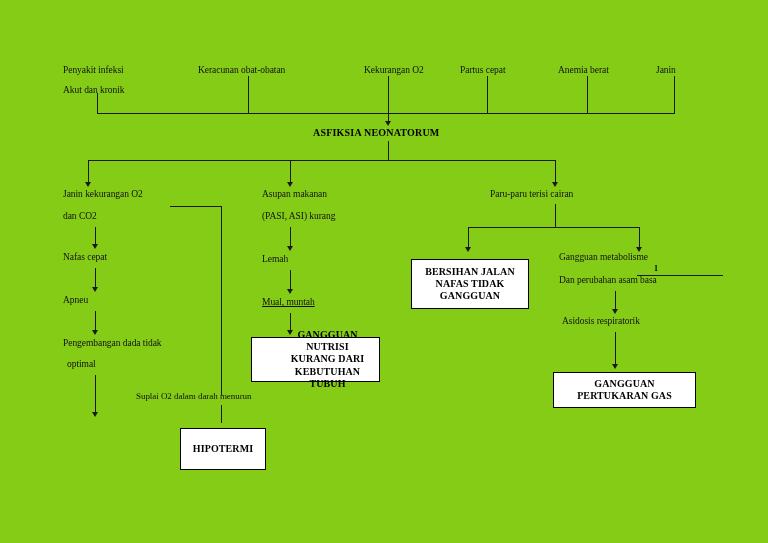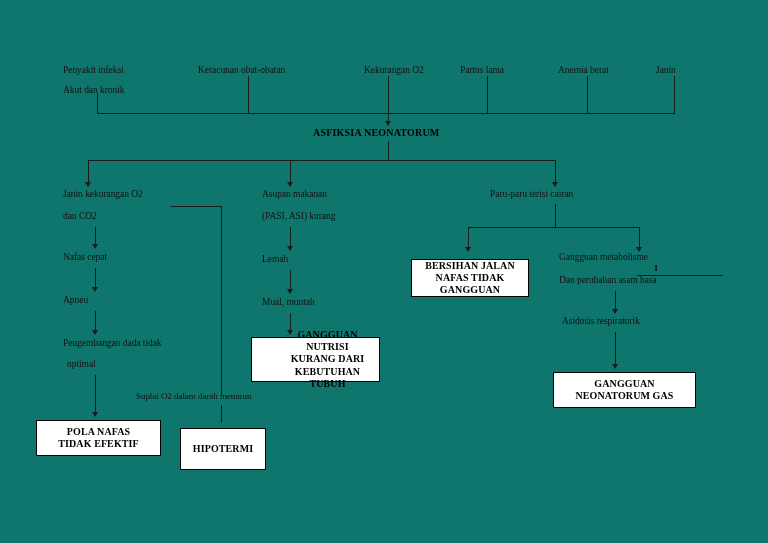--- a/index.html
+++ b/index.html
@@ -8,21 +8,21 @@
     background: #ffffff;
   }
   body {
     font-family: "Liberation Serif", "DejaVu Serif", serif;
     color: #000000;
   }
   #canvas {
     position: relative;
     width: 768px;
     height: 543px;
-    background: #0f766e;
+    background: #84cc16;
     overflow: hidden;
   }
   .node {
     position: absolute;
     font-size: 9.5px;
     line-height: 1.05;
     white-space: nowrap;
     color: #111;
     letter-spacing: -0.05px;
   }
@@ -76,21 +76,21 @@
 </head>
 <body>
 
 <div id="canvas">
 
   <div class="node" style="left:63px; top:66px;">Penyakit infeksi</div>
   <div class="node" style="left:63px; top:86px;">Akut dan kronik</div>
 
   <div class="node" style="left:198px; top:66px;text-align:center;">Keracunan obat-obatan</div>
   <div class="node" style="left:364px; top:66px;">Kekurangan O2</div>
-  <div class="node" style="left:460px; top:66px;">Partus lama</div>
+  <div class="node" style="left:460px; top:66px;">Partus cepat</div>
   <div class="node" style="left:558px; top:66px;">Anemia berat</div>
   <div class="node" style="left:656px; top:66px;">Janin</div>
 
   <div class="ln v" style="left:97px;  top:93px;  height:21px;"></div>
   <div class="ln v" style="left:248px; top:76px;  height:38px;"></div>
   <div class="ln v" style="left:388px; top:76px;  height:38px;"></div>
   <div class="ln v" style="left:487px; top:76px;  height:38px;"></div>
   <div class="ln v" style="left:587px; top:76px;  height:38px;"></div>
   <div class="ln v" style="left:674px; top:76px;  height:38px;"></div>
 
@@ -129,26 +129,20 @@
 
   <div class="ln v" style="left:95px; top:311px; height:22px;"></div>
   <div class="arrow-down" style="left:92px; top:330px;"></div>
 
   <div class="node" style="left:63px; top:339px;">Pengembangan dada tidak</div>
   <div class="node" style="left:67px; top:360px;">optimal</div>
 
   <div class="ln v" style="left:95px; top:375px; height:40px;"></div>
   <div class="arrow-down" style="left:92px; top:412px;"></div>
 
-  <div class="dx-box" style="left:36px; top:420px; width:125px; height:36px;">
-    <span>
-      <span>POLA NAFAS</span><br>
-      <span>TIDAK EFEKTIF</span>
-    </span>
-  </div>
 
   <div class="ln h" style="left:170px; top:206px; width:52px;"></div>
   <div class="ln v" style="left:221px; top:206px; height:189px;"></div>
 
   <div class="node small" style="left:136px; top:392px;">Suplai O2 dalam darah menurun</div>
 
   <div class="ln v" style="left:221px; top:405px; height:18px;"></div>
 
   <div class="dx-box" style="left:180px; top:428px; width:86px; height:42px;">
     <span>HIPOTERMI</span>
@@ -158,21 +152,21 @@
   <div class="node" style="left:262px; top:212px;">(PASI, ASI) kurang</div>
 
   <div class="ln v" style="left:290px; top:227px; height:22px;"></div>
   <div class="arrow-down" style="left:287px; top:246px;"></div>
 
   <div class="node" style="left:262px; top:255px;">Lemah</div>
 
   <div class="ln v" style="left:290px; top:270px; height:22px;"></div>
   <div class="arrow-down" style="left:287px; top:289px;"></div>
 
-  <div class="node" style="left:262px; top:298px;">Mual, muntah</div>
+  <div class="node" style="left:262px; top:298px;text-decoration:underline;">Mual, muntah</div>
 
   <div class="ln v" style="left:290px; top:313px; height:20px;"></div>
   <div class="arrow-down" style="left:287px; top:330px;"></div>
 
   <div class="dx-box" style="left:251px; top:337px; width:129px; height:45px;padding-left:24px;">
     <span>
       <span>GANGGUAN NUTRISI</span><br>
       <span>KURANG DARI</span><br>
       <span>KEBUTUHAN TUBUH</span>
     </span>
@@ -180,21 +174,21 @@
 
   <div class="node" style="left:490px; top:190px;">Paru-paru terisi cairan</div>
 
   <div class="ln v" style="left:555px; top:204px; height:24px;"></div>
 
   <div class="ln h" style="left:468px; top:227px; width:172px;"></div>
 
   <div class="ln v" style="left:468px; top:227px; height:22px;"></div>
   <div class="arrow-down" style="left:465px; top:247px;"></div>
 
-  <div class="dx-box" style="left:411px; top:259px; width:118px; height:38px;">
+  <div class="dx-box" style="left:411px; top:259px; width:118px; height:50px;">
     <span>
       <span>BERSIHAN JALAN</span><br>
       <span>NAFAS TIDAK</span><br>
       <span>GANGGUAN</span>
     </span>
   </div>
 
   <div class="ln v" style="left:639px; top:227px; height:22px;"></div>
   <div class="arrow-down" style="left:636px; top:247px;"></div>
 
@@ -209,17 +203,17 @@
   <div class="arrow-down" style="left:612px; top:309px;"></div>
 
   <div class="node" style="left:562px; top:317px;">Asidosis respiratorik</div>
 
   <div class="ln v" style="left:615px; top:332px; height:35px;"></div>
   <div class="arrow-down" style="left:612px; top:364px;"></div>
 
   <div class="dx-box" style="left:553px; top:372px; width:143px; height:36px;">
     <span>
       <span>GANGGUAN</span><br>
-      <span>NEONATORUM GAS</span>
+      <span>PERTUKARAN GAS</span>
     </span>
   </div>
 
 </div>
 
 </body></html>

